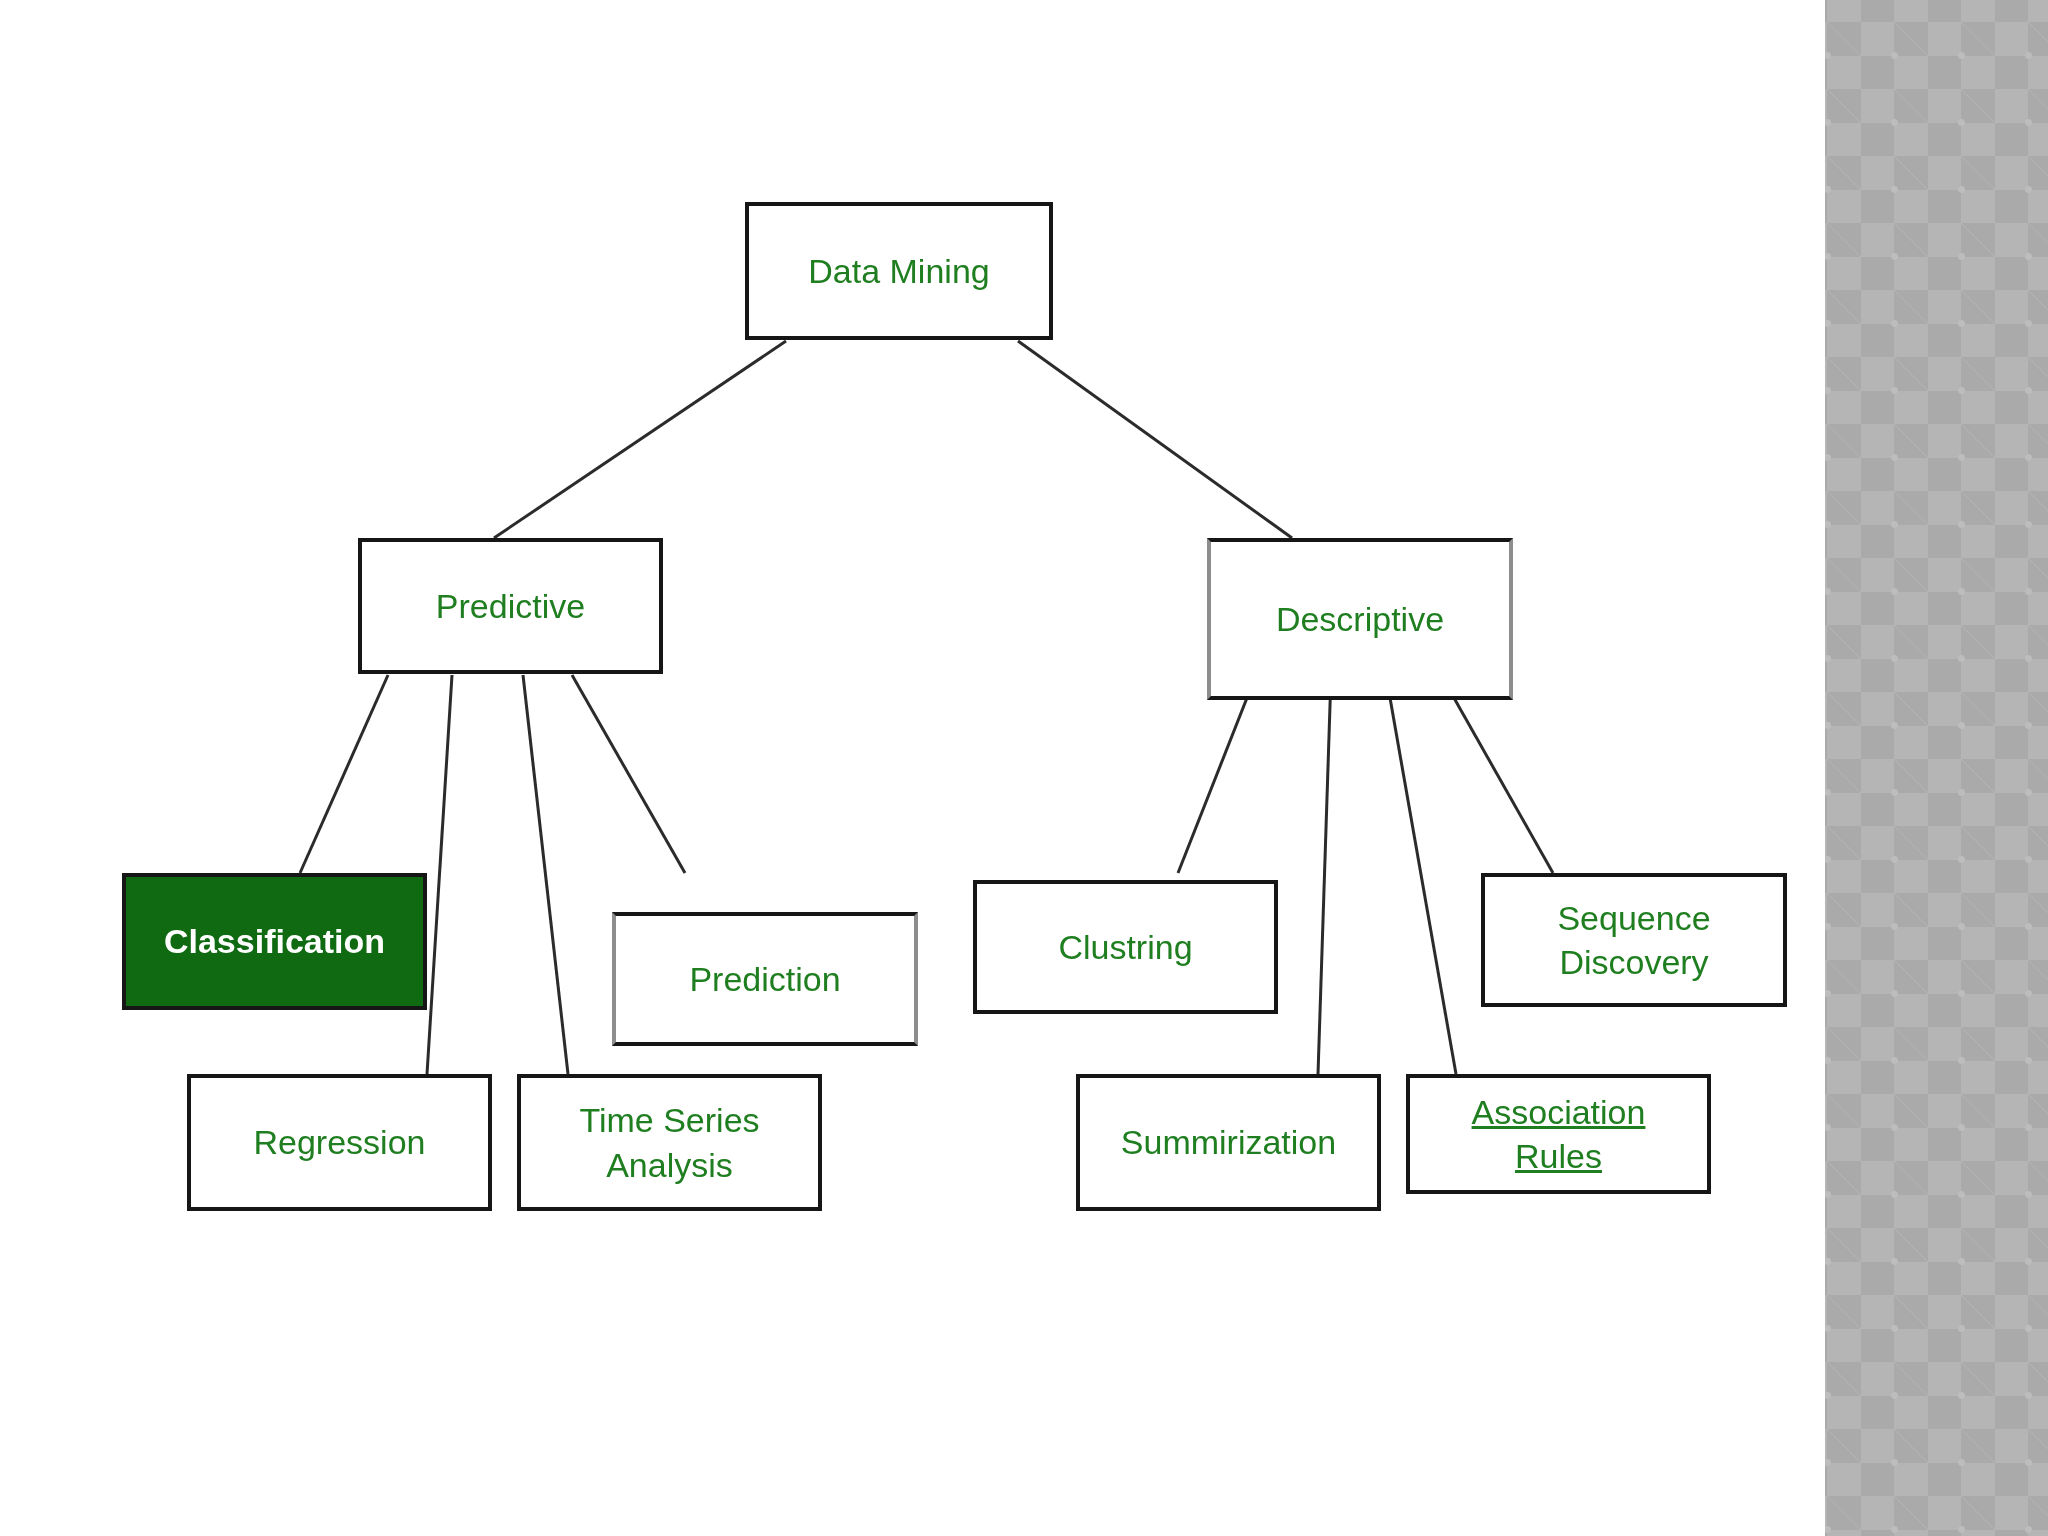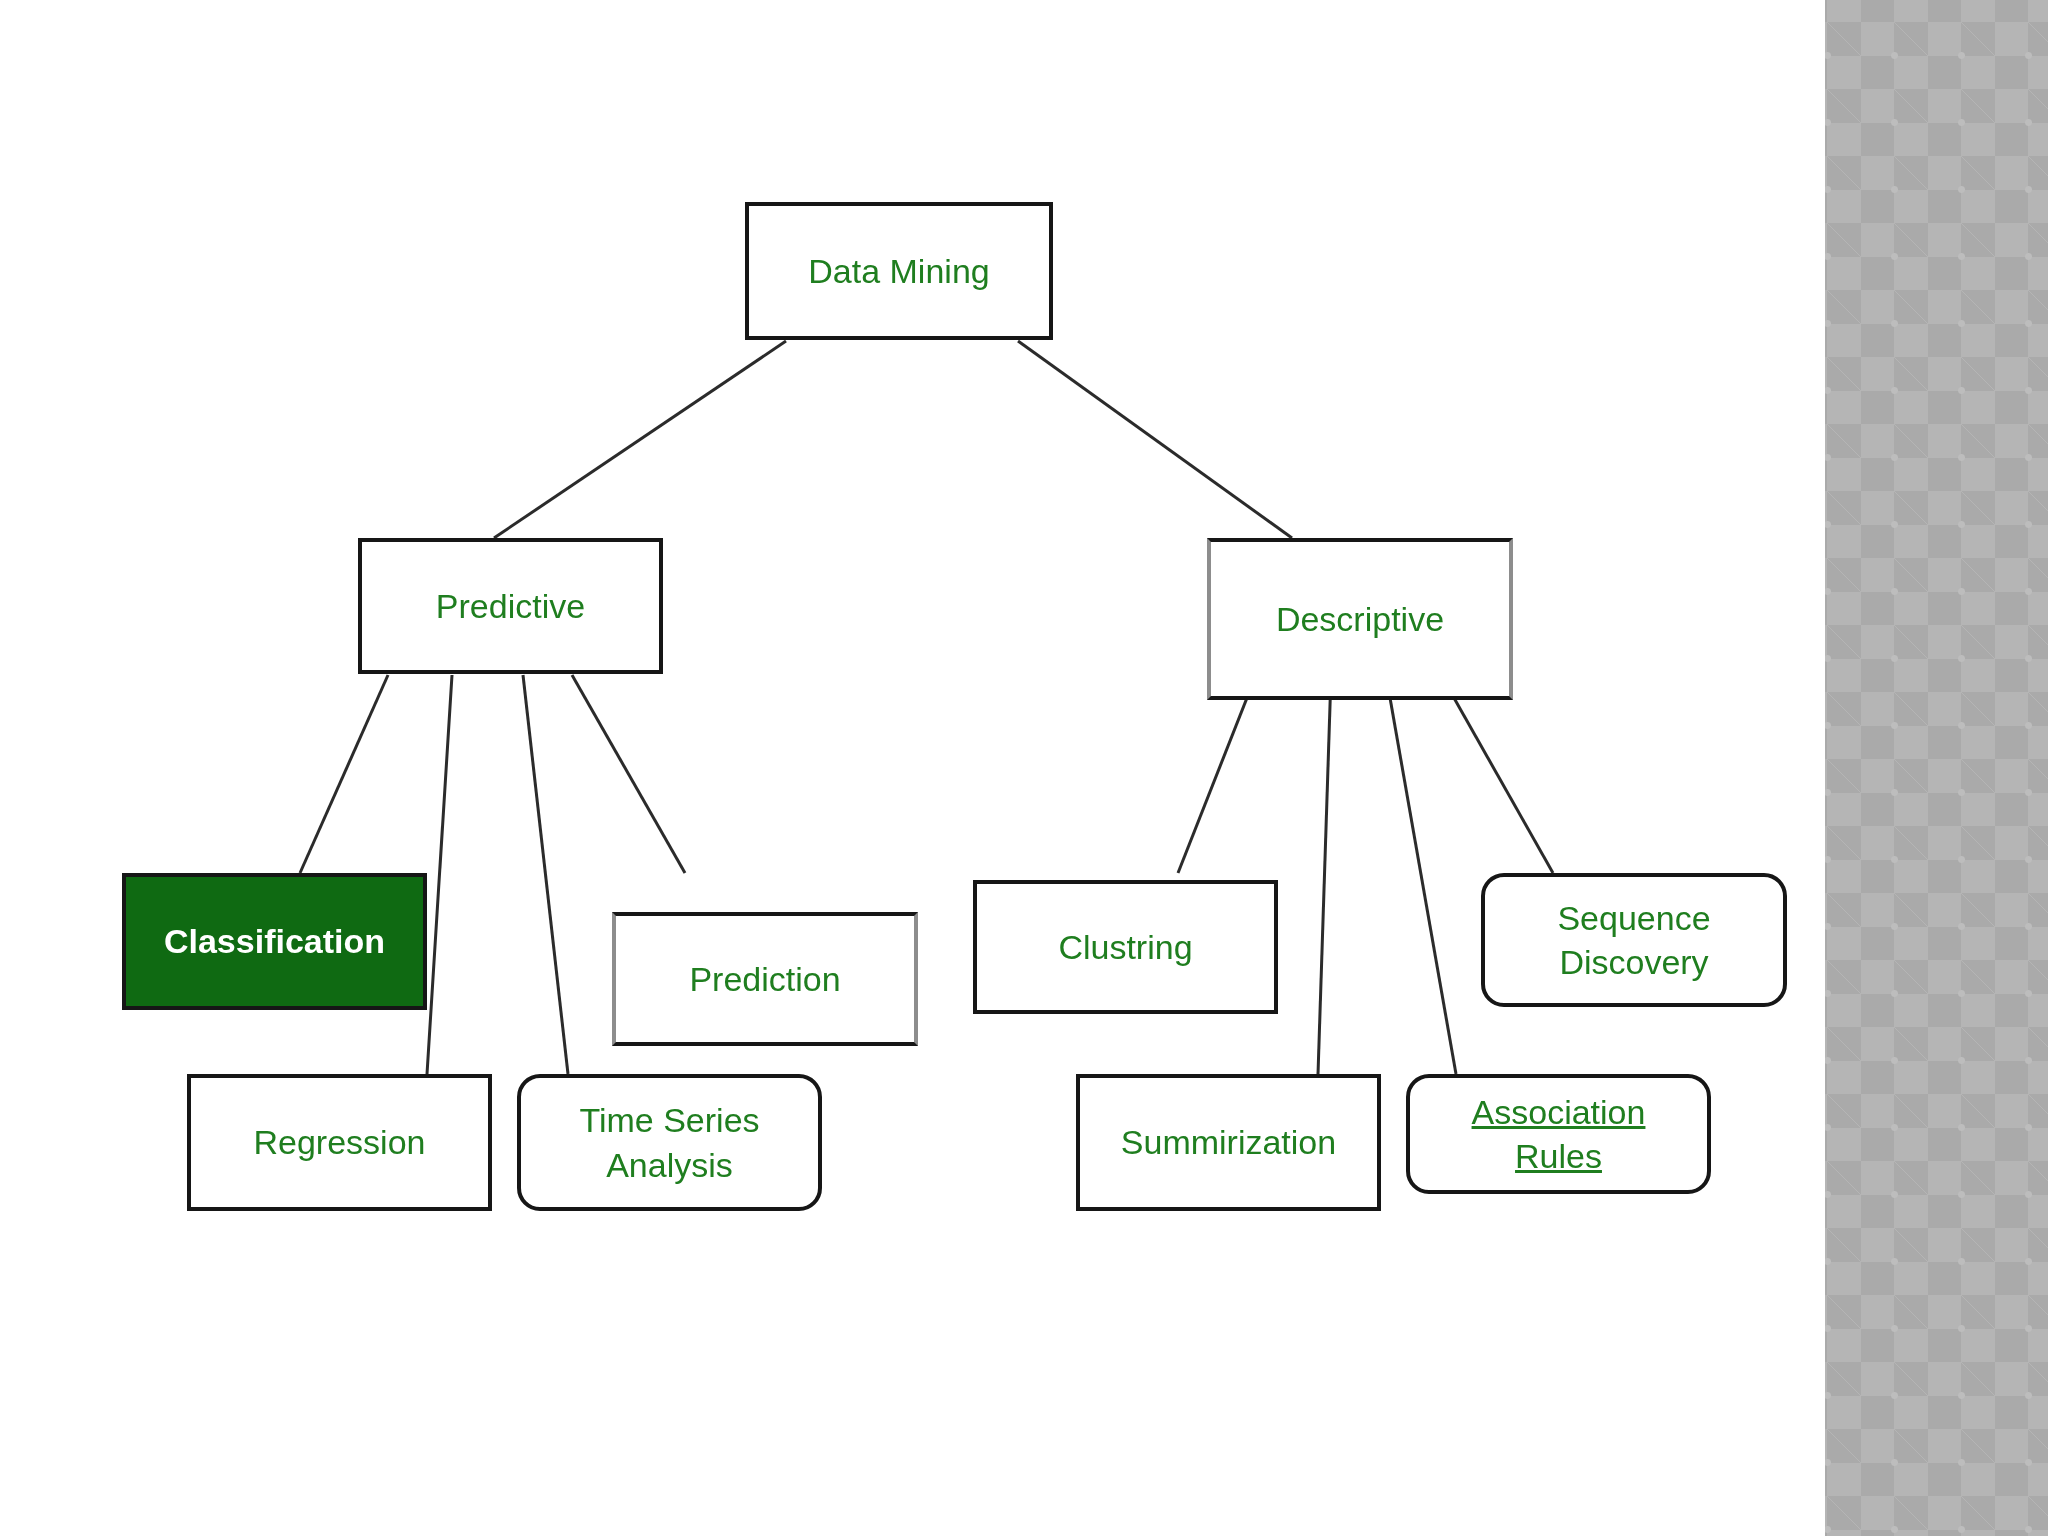--- a/index.html
+++ b/index.html
@@ -42,21 +42,21 @@
   .n-predictive          {left:339px; top:538px;  width:305px;height:136px;margin-left:19px;}
   .n-descriptive         {left:1207px;top:538px;  width:306px;height:162px;}
   .n-classification      {left:86px;  top:873px;  width:305px;height:137px;margin-left:36px;}
   .n-prediction          {left:612px; top:873px;  width:306px;height:134px;margin-top:39px;}
   .n-clustring           {left:973px; top:873px;  width:305px;height:134px;margin-top:7px;}
   .n-sequence-discovery  {left:1481px;top:873px;  width:306px;height:134px;}
   .n-regression          {left:187px; top:1074px; width:305px;height:137px;}
   .n-time-series         {left:517px; top:1074px; width:305px;height:137px;}
   .n-summirization       {left:1076px;top:1074px; width:305px;height:137px;}
   .n-association-rules   {left:1406px;top:1074px; width:305px;height:120px;text-decoration:underline;}
-  .two-line{padding:16px 40px;border-radius:23px;}
+  .two-line{padding:16px 40px;}
   #side-pattern{
     position:absolute;right:0;top:0;
     width:223px;height:1536px;
     background-color:#b5b5b5;
     background-image:
       radial-gradient(circle, #bdbdbd 0 3px, rgba(0,0,0,0) 4px),
       linear-gradient(45deg, #aaaaaa 25%, rgba(0,0,0,0) 25%, rgba(0,0,0,0) 75%, #aaaaaa 75%),
       linear-gradient(45deg, #aaaaaa 25%, rgba(0,0,0,0) 25%, rgba(0,0,0,0) 75%, #aaaaaa 75%);
     background-size:67px 67px, 67px 67px, 67px 67px;
     background-position:36px 22px, 2px -11px, 36px 22px;

